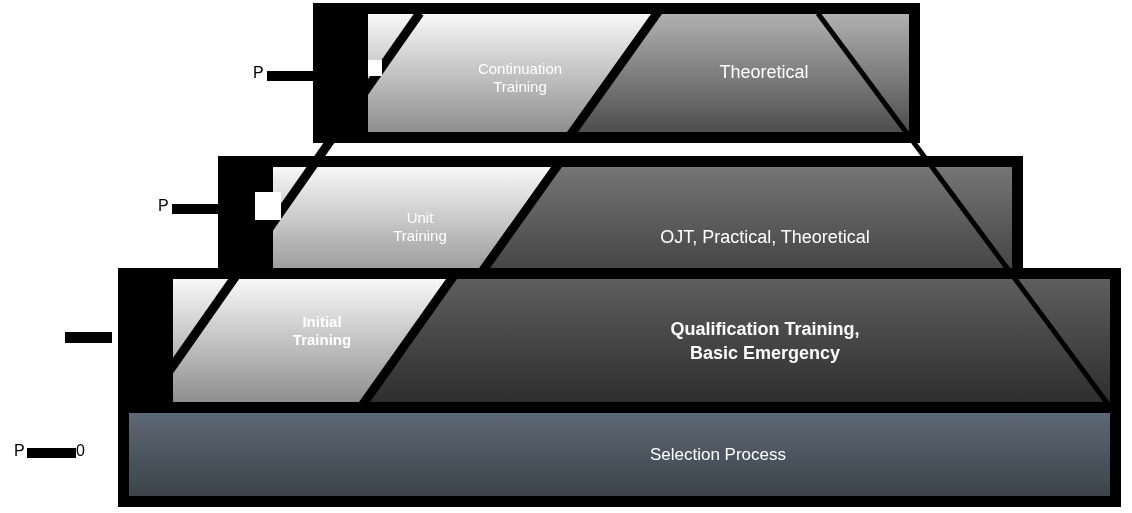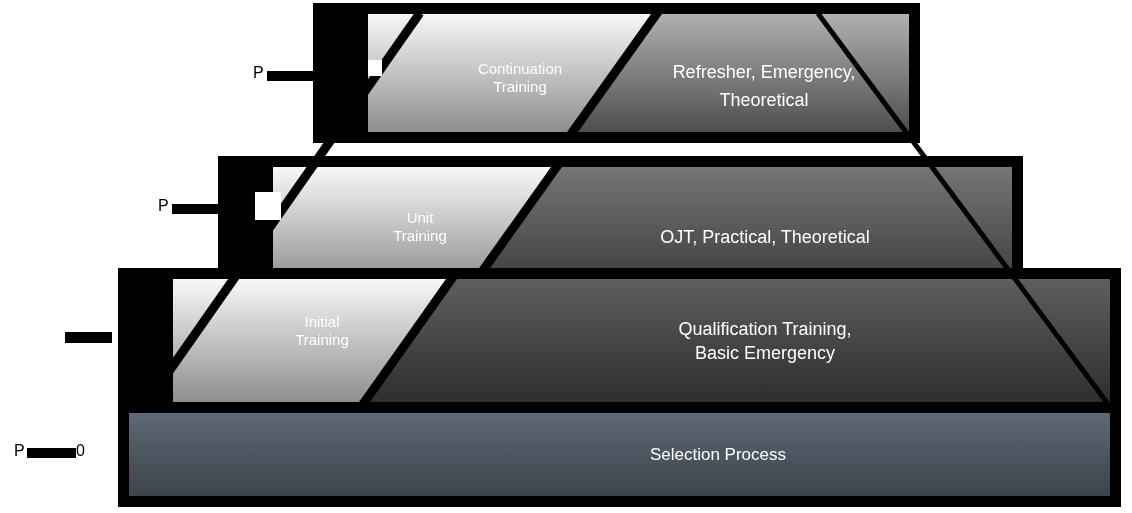--- a/index.html
+++ b/index.html
@@ -32,41 +32,40 @@
 
   <div class="tier" style="left:313px;top:3px;width:607px;height:140px;">
     <div class="tier-inner">
       <div class="panel light-panel" style="clip-path:polygon(0 0,283px 0,199px 100%,0 100%);"></div>
       <div class="panel dark-panel-1" style="clip-path:polygon(294px 0,100% 0,100% 100%,210px 100%);"></div>
       <div class="tier-label" style="left:52px;top:46px;width:200px;">
         <div>Continuation</div>
         <div>Training</div>
       </div>
       <div class="tier-desc" style="left:246px;top:44px;width:300px;">
-        <div>Refresher, Emergency,</div>
         <div>Theoretical</div>
       </div>
     </div>
   </div>
 
   <div class="tier" style="left:218px;top:156px;width:805px;height:140px;">
     <div class="tier-inner">
       <div class="panel light-panel" style="clip-path:polygon(0 0,278px 0,194px 100%,0 100%);"></div>
       <div class="panel dark-panel-2" style="clip-path:polygon(289px 0,100% 0,100% 100%,205px 100%);"></div>
       <div class="tier-label" style="left:47px;top:42px;width:200px;">
         <div>Unit</div>
         <div>Training</div>
       </div>
       <div class="tier-desc" style="left:342px;top:56px;width:300px;">
         <div>OJT, Practical, Theoretical</div>
       </div>
     </div>
   </div>
 
-  <div class="tier" style="left:118px;top:268px;width:1003px;height:145px;">
+  <div class="tier" style="left:118px;top:268px;width:1003px;height:145px;font-weight:bold;">
     <div class="tier-inner">
       <div class="panel light-panel" style="clip-path:polygon(0 0,273px 0,186px 100%,0 100%);"></div>
       <div class="panel dark-panel-3" style="clip-path:polygon(284px 0,100% 0,100% 100%,197px 100%);"></div>
       <div class="tier-label" style="left:49px;top:34px;width:200px;">
         <div>Initial</div>
         <div>Training</div>
       </div>
       <div class="tier-desc tight" style="left:442px;top:38px;width:300px;">
         <div>Qualification Training,</div>
         <div>Basic Emergency</div>

